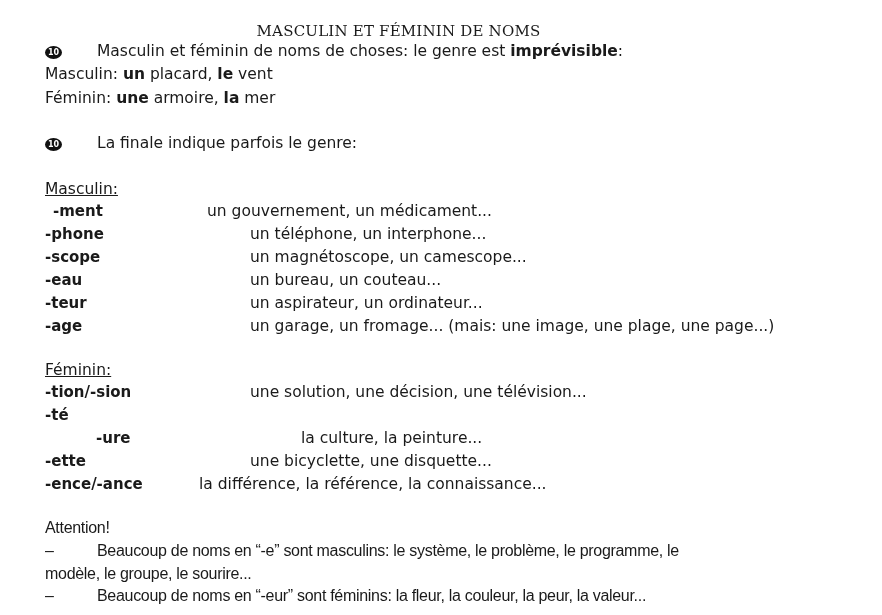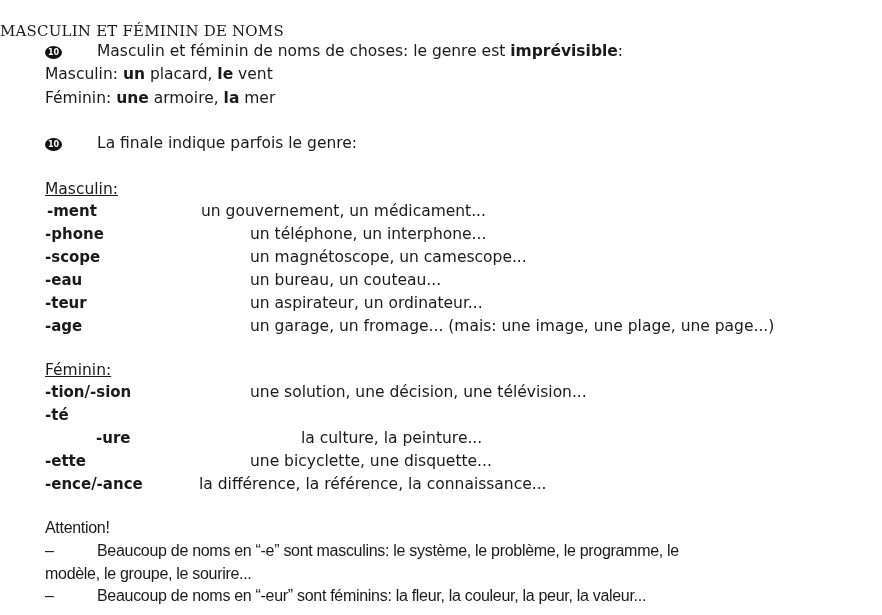--- a/index.html
+++ b/index.html
@@ -1,21 +1,21 @@
 <!DOCTYPE html>
 <html><head>
 <meta charset="utf-8">
 <style>
   html, body { margin: 0; padding: 0; background: #ffffff; }
   body {
     width: 882px; height: 615px; overflow: hidden; position: relative;
     font-family: "DejaVu Sans", sans-serif; color: #1a1a1a;
   }
   .line { position: absolute; left: 45px; font-size: 15.5px; white-space: nowrap; line-height: 20px; }
-  .title { position: absolute; top: 22px; left: 0; width: 797px; text-align: left;
+  .title { position: absolute; top: 22px; left: 0; width: 797px; text-align: center;
            font-family: "DejaVu Serif", serif; font-size: 15px; letter-spacing: 0.2px; }
   .badge { display: inline-block; width: 17px; height: 13px; border-radius: 50%;
            background: #111; color: #fff; font-size: 8px; line-height: 13px; text-align: center;
            font-weight: bold; vertical-align: 1px; }
   .indent { position: absolute; left: 97px; }
   b { font-weight: bold; }
   u { text-decoration: underline; }
   .suffix { position: absolute; left: 45px; font-weight: bold; font-size: 15px; }
   .example { position: absolute; font-size: 15.5px; }
   .attn { font-family: "Liberation Sans", sans-serif; font-size: 16px; letter-spacing: -0.3px; }
@@ -40,21 +40,21 @@
 </div>
 
 <div class="line" style="top:133px;">
   <span class="badge">10</span>
   <span class="indent" style="left:52px;">La finale indique parfois le genre:</span>
 </div>
 
 <div class="line" style="top:179px;"><u>Masculin:</u></div>
 
 <div>
-  <div style="position:absolute;top:202px;left:2px;width:870px;height:20px;">
+  <div style="position:absolute;top:202px;left:8px;width:870px;height:20px;">
     <span class="suffix">-ment</span>
     <span class="example" style="left:199px;">un gouvernement, un médicament...</span>
   </div>
   <div style="position:absolute;top:225px;left:0;width:882px;height:20px;">
     <span class="suffix">-phone</span>
     <span class="example" style="left:250px;">un téléphone, un interphone...</span>
   </div>
   <div style="position:absolute;top:248px;left:0;width:882px;height:20px;">
     <span class="suffix">-scope</span>
     <span class="example" style="left:250px;">un magnétoscope, un camescope...</span>

